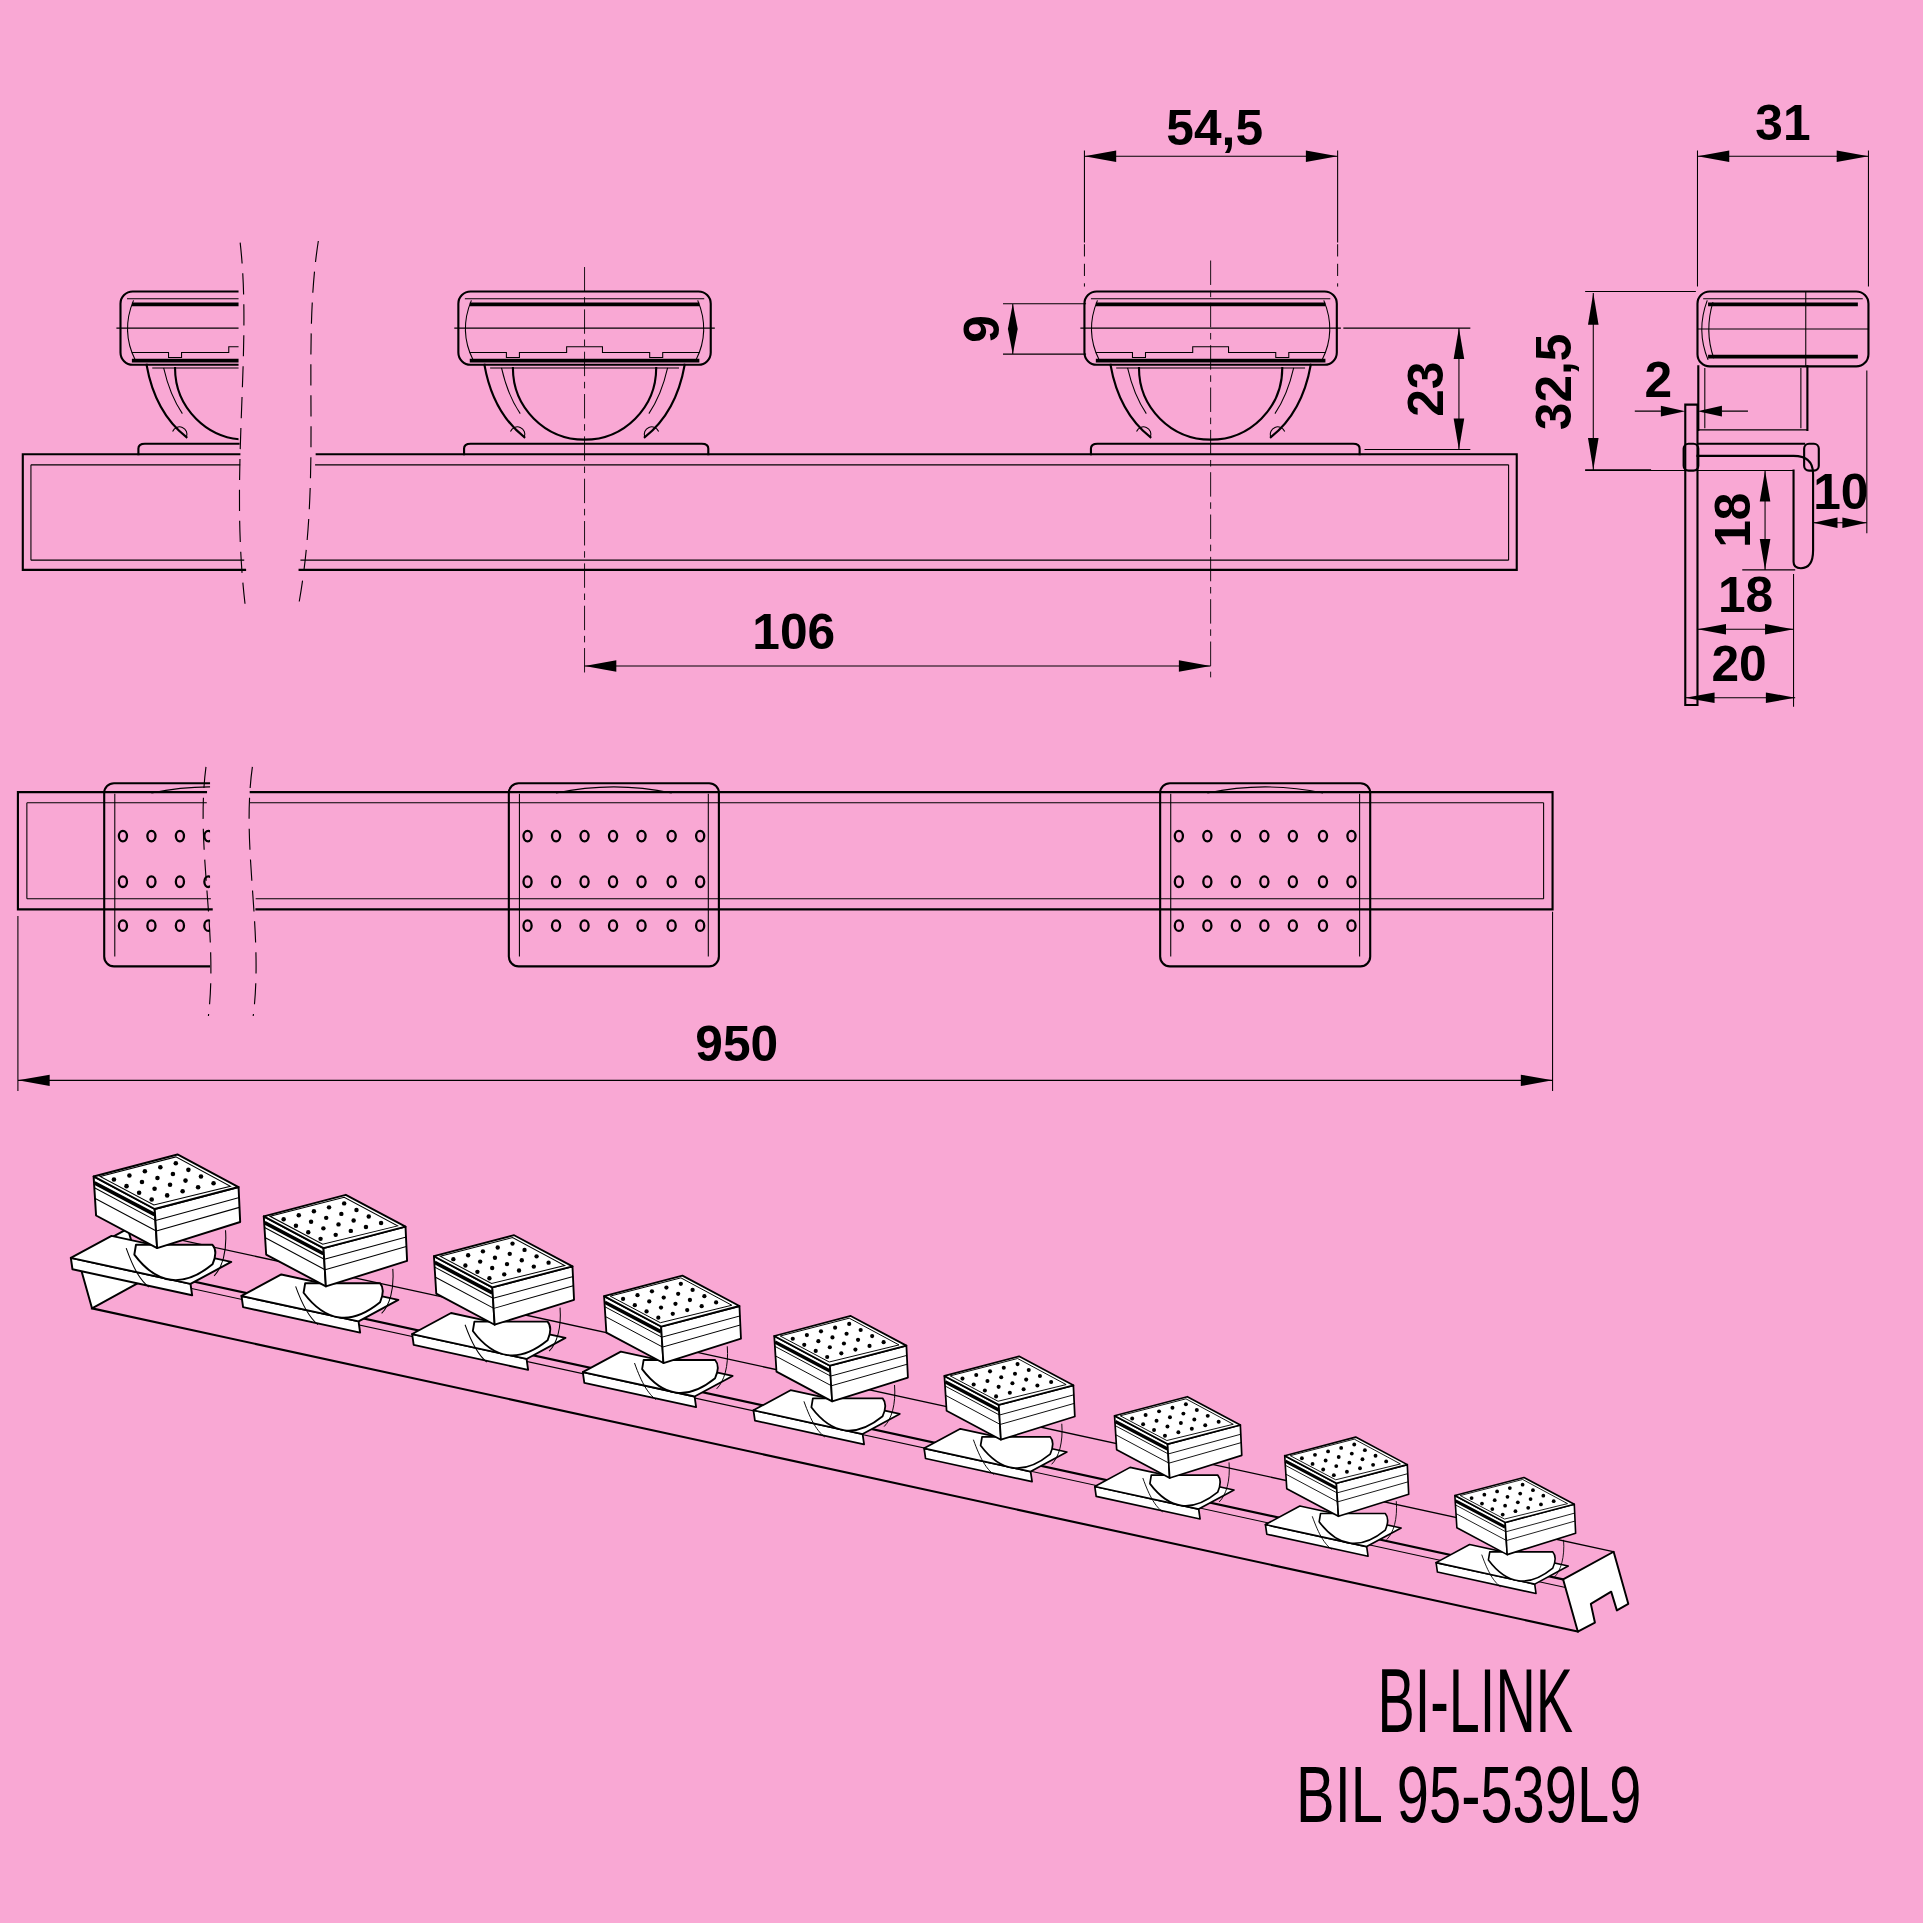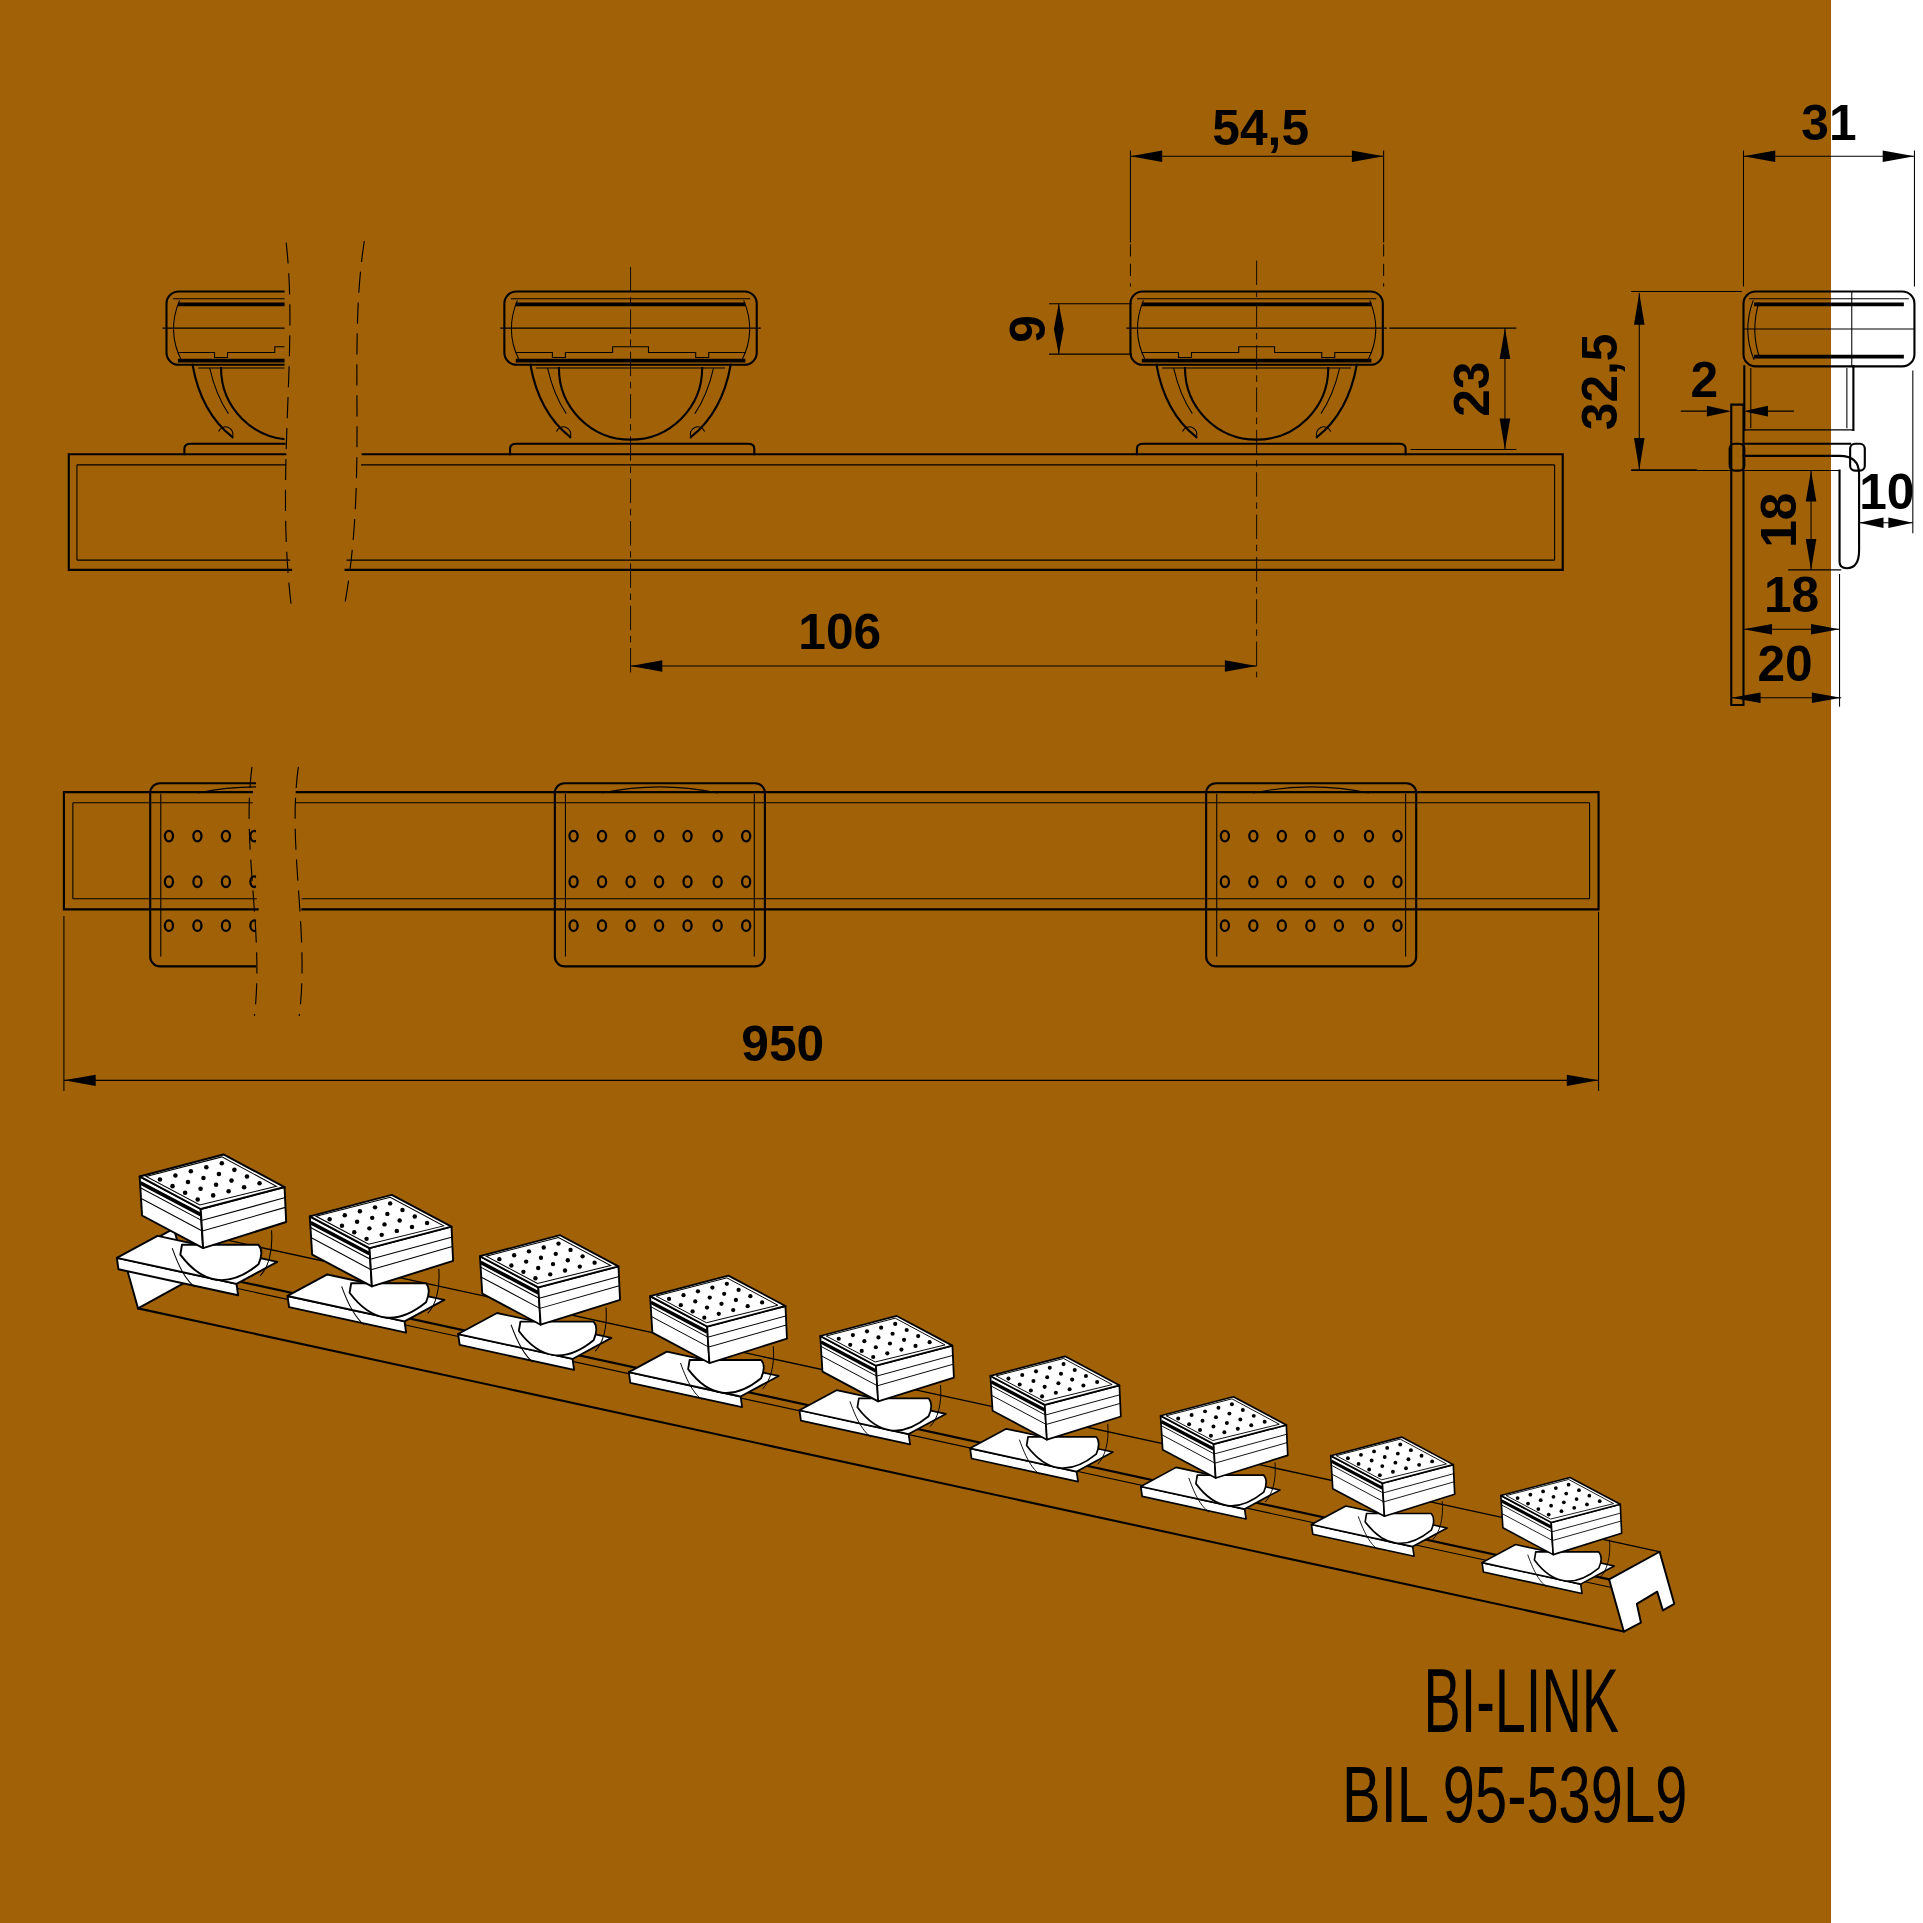--- a/index.html
+++ b/index.html
@@ -1,16 +1,16 @@
 <!DOCTYPE html>
 <html style="font-size:13px"><head>
 <meta charset="utf-8">
 <style>
   html,body{margin:0;padding:0;background:#ffffff;}
-  .stage{width:1785px;height:1923px;background:#a16207;position:relative;padding-left:46px;}
+  .stage{width:1923px;height:1923px;background:#f9a8d4;position:relative;}
   svg{display:block;}
   .ln{stroke:#000;fill:none;stroke-width:2.6;stroke-linecap:square;}
   .lt{stroke:#000;fill:none;stroke-width:1.3;stroke-linecap:butt;}
   .l4{stroke:#000;fill:none;stroke-width:4.6;stroke-linecap:butt;}
   .lw{stroke:#000;fill:#fff;stroke-width:2.4;stroke-linejoin:round;}
   .cl{stroke:#000;fill:none;stroke-width:1.1;stroke-dasharray:30 7 8 7;}
   .bk{stroke:#000;fill:none;stroke-width:1.4;stroke-dasharray:26 12;}
   .dash{stroke:#000;fill:none;stroke-width:1.2;stroke-dasharray:15 9;}
   .ar{fill:#000;stroke:none;}
   .dim{font-family:"Liberation Sans",sans-serif;font-weight:bold;font-size:61px;fill:#000;text-anchor:middle;}

